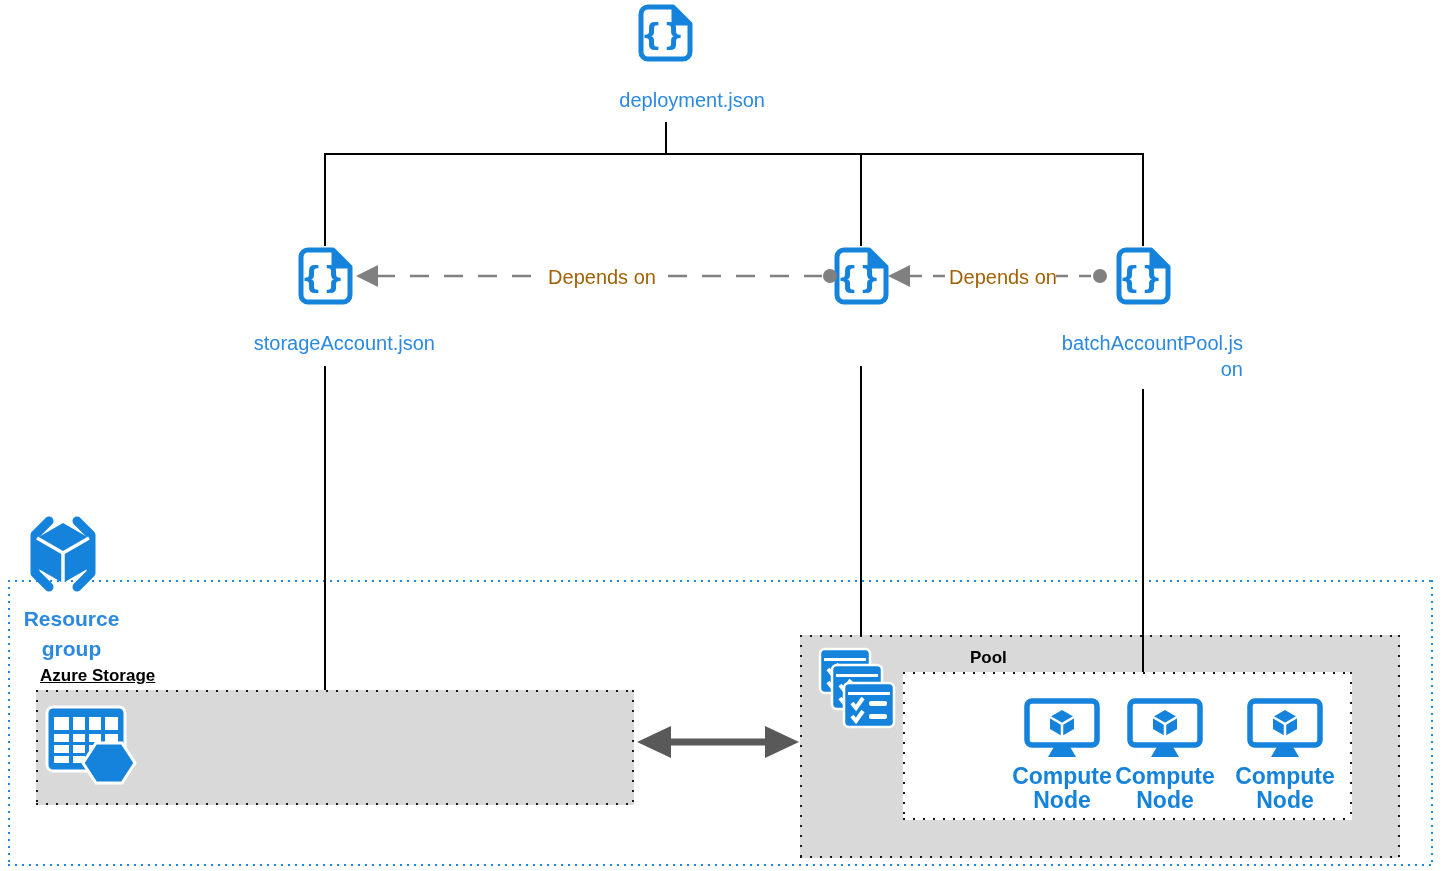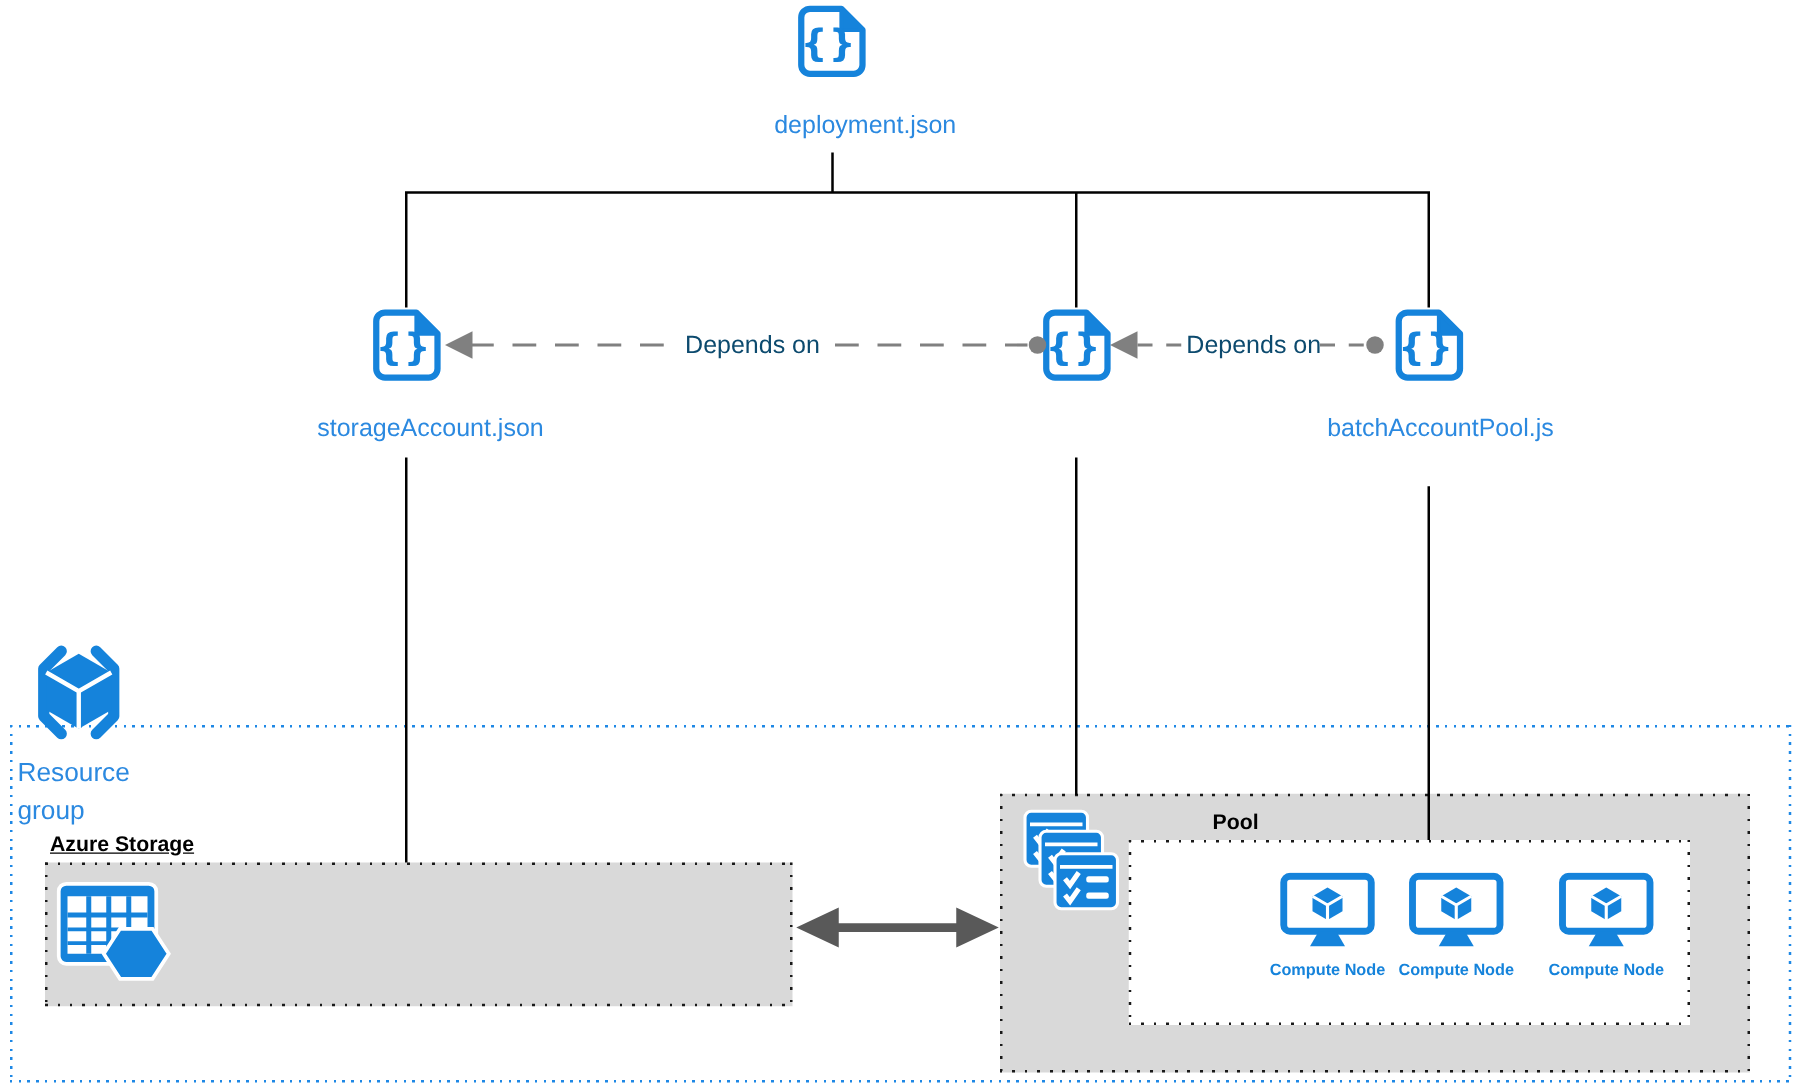--- a/index.html
+++ b/index.html
@@ -26,27 +26,27 @@
       repeating-linear-gradient(to bottom,#1e88e5 0 2px,transparent 2px 7px),
       repeating-linear-gradient(to bottom,#1e88e5 0 2px,transparent 2px 7px);
     background-size:100% 2px,100% 2px,2px 100%,2px 100%;
     background-position:0 0,0 100%,0 0,100% 0;
     background-repeat:no-repeat;
   }
   .file-label{
     color:#2b89e0;font-size:20px;line-height:26px;text-align:right;
   }
   .dep-label{
-    color:#0c4a6e;font-size:20px;white-space:nowrap;
+    color:#a16207;font-size:20px;white-space:nowrap;
     transform:translate(-50%,-50%);
   }
-  .rg-label{color:#2b89e0;font-size:21px;line-height:30px;}
+  .rg-label{color:#2b89e0;font-size:21px;line-height:30px;text-align:center;font-weight:bold;}
   .black-heading{color:#000;font-weight:bold;font-size:17px;white-space:nowrap;}
   .node-label{
-    color:#1583db;font-weight:bold;font-size:13px;line-height:24px;text-align:center;
+    color:#1583db;font-weight:bold;font-size:23px;line-height:24px;text-align:center;
   }
   .overlay{position:absolute;left:0;top:0;pointer-events:none;}
 </style>
 </head>
 <body>
 
 <div class="canvas">
 
   <div class="abs dots-blue" style="left:8px;top:580px;width:1425px;height:286px;"></div>
 
@@ -80,20 +80,21 @@
     <text x="28" y="43" text-anchor="middle" font-size="30" font-weight="bold" font-family="DejaVu Sans, sans-serif" fill="#1583db" letter-spacing="1">{}</text>
   </svg>
 
   <div class="abs file-label" style="left:565px;top:87px;width:200px;">deployment.json</div>
 
   <div class="abs file-label" style="left:215px;top:330px;width:220px;">storageAccount.json</div>
 
 
   <div class="abs file-label" style="left:1043px;top:330px;width:200px;">
     <span style="display:block">batchAccountPool.js</span>
+    <span style="display:block">on</span>
   </div>
 
   <div class="abs dep-label" style="left:602px;top:277px;">Depends on</div>
   <div class="abs dep-label" style="left:1003px;top:277px;">Depends on</div>
 
   <svg class="abs" style="left:17px;top:511px;" width="92" height="86" viewBox="0 0 92 86">
     <path d="M32,10 L18,24 V62 L32,76" fill="none" stroke="#1583db" stroke-width="9" stroke-linecap="round" stroke-linejoin="round"></path>
     <path d="M60,10 L74,24 V62 L60,76" fill="none" stroke="#1583db" stroke-width="9" stroke-linecap="round" stroke-linejoin="round"></path>
     <path d="M46,12 L72,27 V57 L46,72 L20,57 V27 Z" fill="#1583db"></path>
     <path d="M20,27 L46,42 L72,27 M46,42 V72" fill="none" stroke="#ffffff" stroke-width="3.5"></path>

